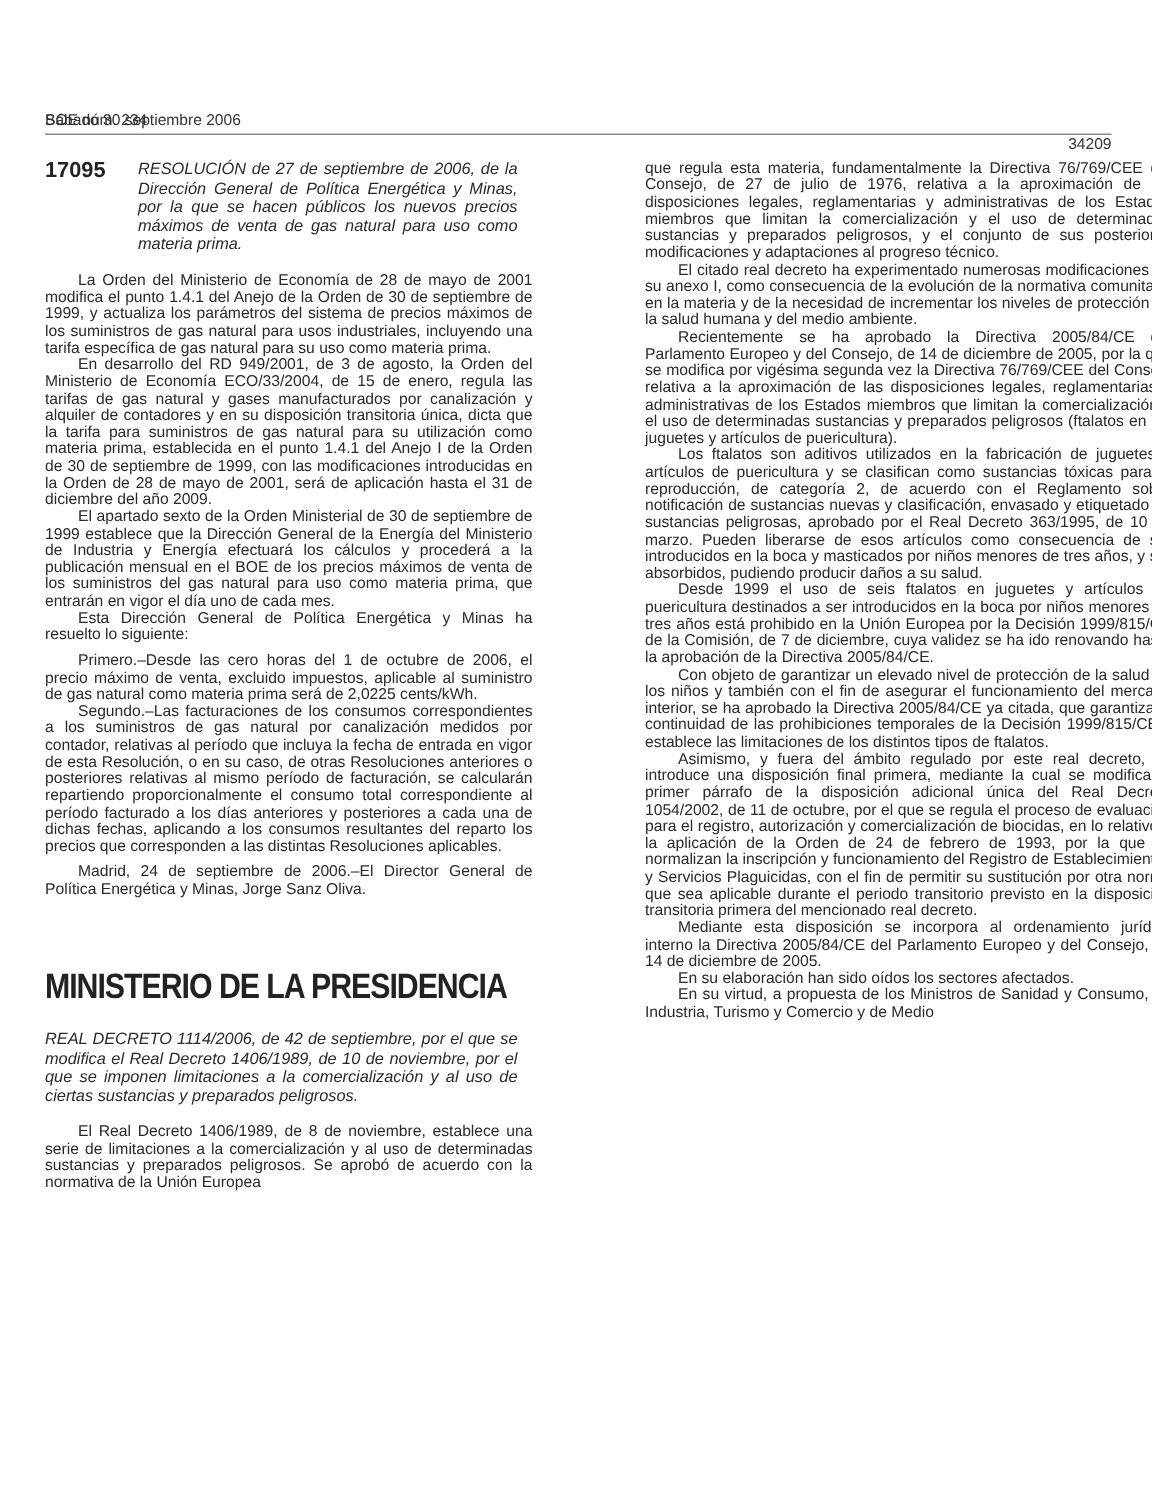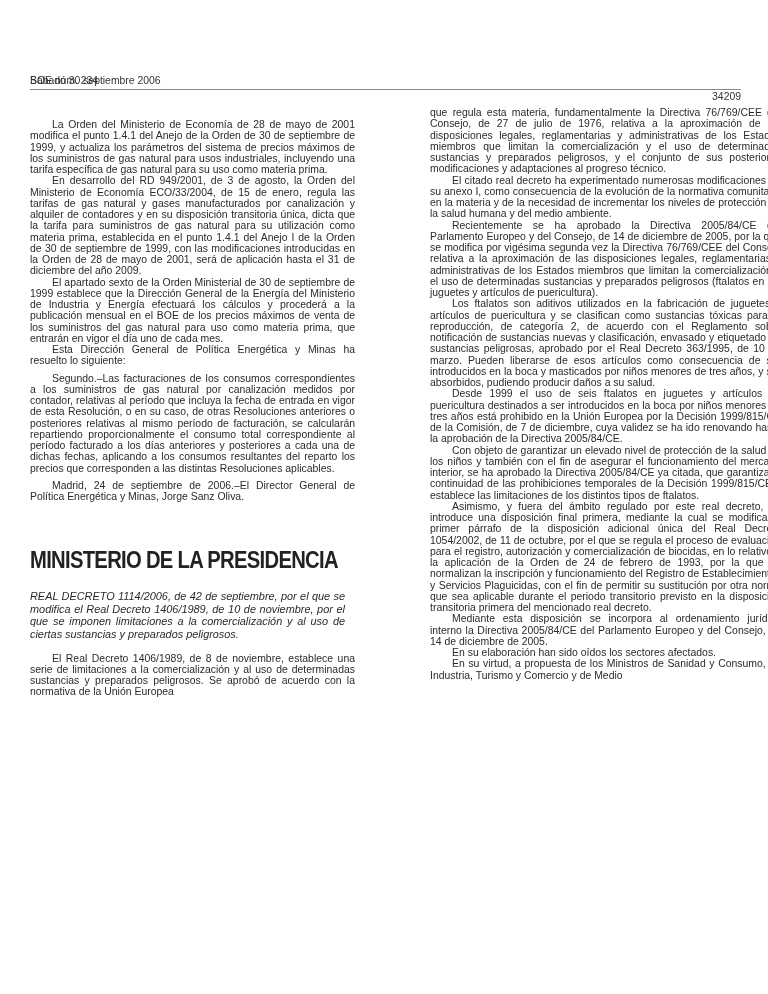--- a/index.html
+++ b/index.html
@@ -27,27 +27,32 @@
 </head>
 <body>
 
 <div class="header">
   <span class="h-left">BOE núm. 234</span>
   <span class="h-center">Sábado 30 septiembre 2006</span>
   <span class="h-right">34209</span>
 </div>
 
 <div class="col col-left">
+  <div class="entry">
+    <div class="entry-num">17095</div>
+    <div class="entry-title">RESOLUCIÓN de 27 de septiembre de 2006, de la Dirección General de Política Energética y Minas, por la que se hacen públicos los nuevos precios máximos de venta de gas natural para uso como materia prima.</div>
+  </div>
   <div class="gap-m"></div>
   <div>
     <p>La Orden del Ministerio de Economía de 28 de mayo de 2001 modifica el punto 1.4.1 del Anejo de la Orden de 30 de septiembre de 1999, y actualiza los parámetros del sistema de precios máximos de los suministros de gas natural para usos industriales, incluyendo una tarifa específica de gas natural para su uso como materia prima.</p>
     <p>En desarrollo del RD 949/2001, de 3 de agosto, la Orden del Ministerio de Economía ECO/33/2004, de 15 de enero, regula las tarifas de gas natural y gases manufacturados por canalización y alquiler de contadores y en su disposición transitoria única, dicta que la tarifa para suministros de gas natural para su utilización como materia prima, establecida en el punto 1.4.1 del Anejo I de la Orden de 30 de septiembre de 1999, con las modificaciones introducidas en la Orden de 28 de mayo de 2001, será de aplicación hasta el 31 de diciembre del año 2009.</p>
     <p>El apartado sexto de la Orden Ministerial de 30 de septiembre de 1999 establece que la Dirección General de la Energía del Ministerio de Industria y Energía efectuará los cálculos y procederá a la publicación mensual en el BOE de los precios máximos de venta de los suministros del gas natural para uso como materia prima, que entrarán en vigor el día uno de cada mes.</p>
     <p>Esta Dirección General de Política Energética y Minas ha resuelto lo siguiente:</p>
     <div class="gap-s"></div>
+    <p>Primero.–Desde las cero horas del 1 de octubre de 2006, el precio máximo de venta, excluido impuestos, aplicable al suministro de gas natural como materia prima será de 2,0225 cents/kWh.</p>
     <p>Segundo.–Las facturaciones de los consumos correspondientes a los suministros de gas natural por canalización medidos por contador, relativas al período que incluya la fecha de entrada en vigor de esta Resolución, o en su caso, de otras Resoluciones anteriores o posteriores relativas al mismo período de facturación, se calcularán repartiendo proporcionalmente el consumo total correspondiente al período facturado a los días anteriores y posteriores a cada una de dichas fechas, aplicando a los consumos resultantes del reparto los precios que corresponden a las distintas Resoluciones aplicables.</p>
     <div class="gap-s"></div>
     <p>Madrid, 24 de septiembre de 2006.–El Director General de Política Energética y Minas, Jorge Sanz Oliva.</p>
   </div>
   <div style="height:44px"></div>
   <h2 class="ministry">MINISTERIO DE LA PRESIDENCIA</h2>
   <div style="height:16px"></div>
   <div class="entry">
     <div class="entry-title">REAL DECRETO 1114/2006, de 42 de septiembre, por el que se modifica el Real Decreto 1406/1989, de 10 de noviembre, por el que se imponen limitaciones a la comercialización y al uso de ciertas sustancias y preparados peligrosos.</div>
   </div>

